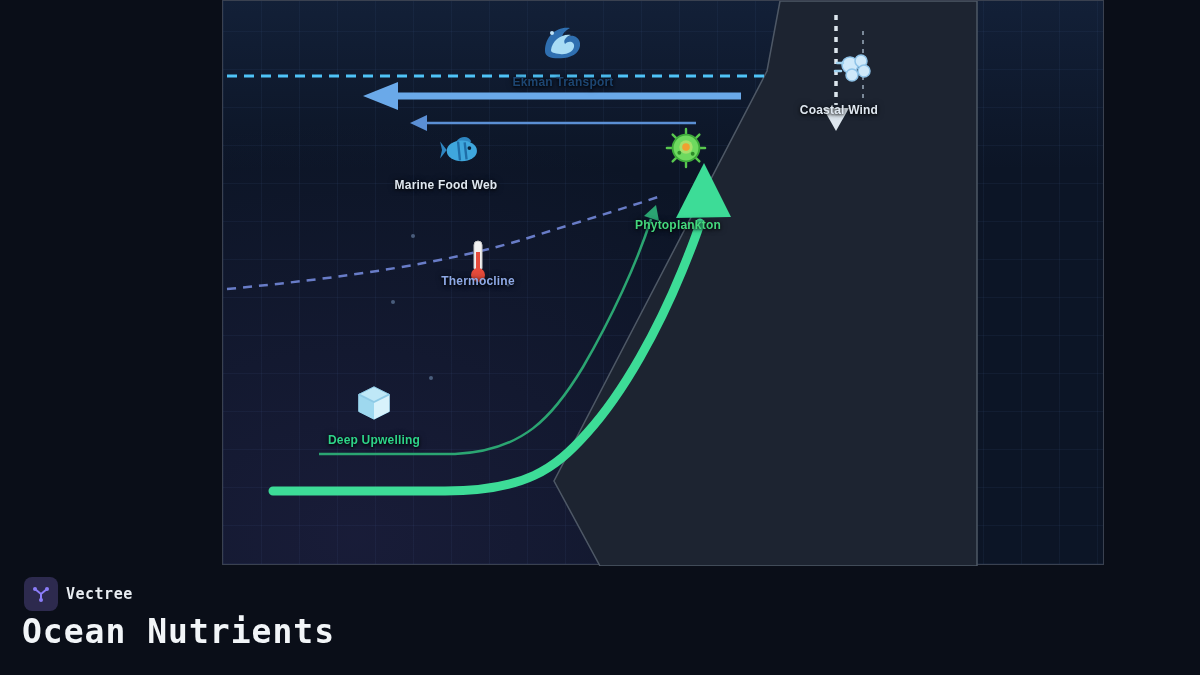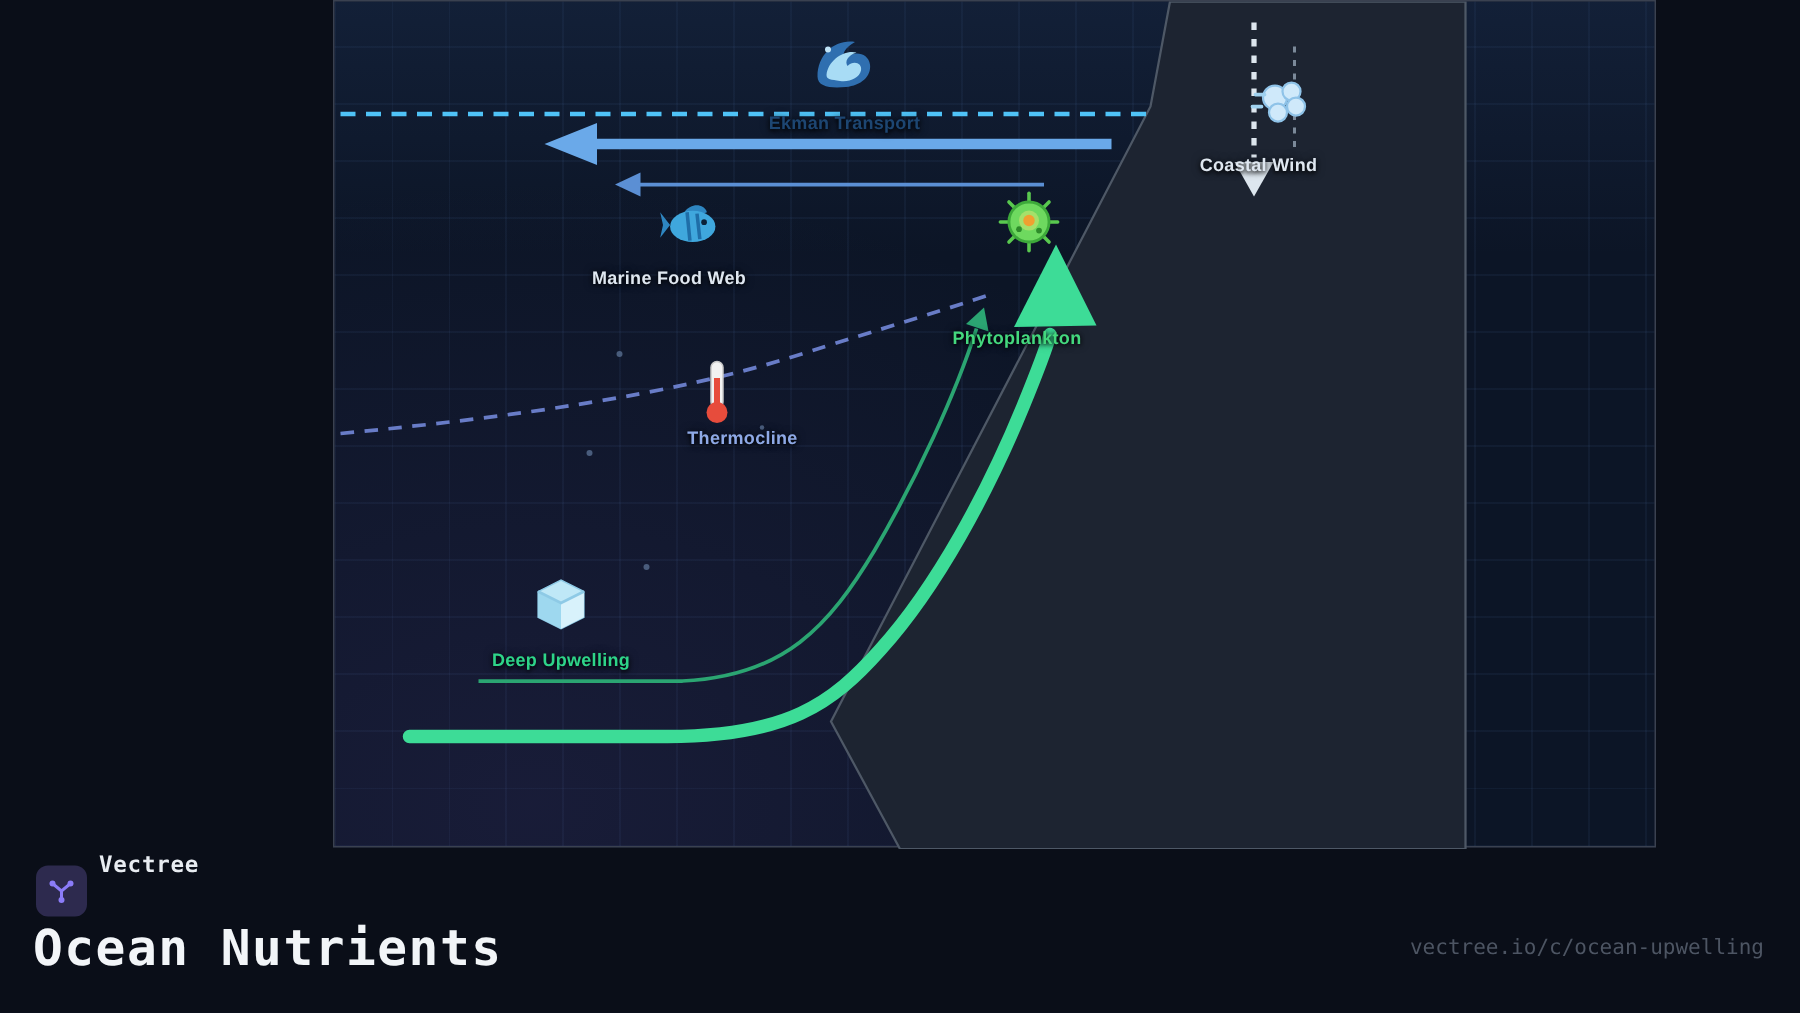--- a/index.html
+++ b/index.html
@@ -25,38 +25,38 @@
   .icon { position:absolute; transform:translate(-50%,-50%); line-height:0; }
   .nlabel {
     position:absolute; transform:translateX(-50%);
     font-size:12px; font-weight:bold; white-space:nowrap; letter-spacing:0.2px;
     text-shadow:0 1px 3px rgba(0,0,0,0.9), 0 0 6px rgba(0,0,0,0.55);
   }
   .lbl-ekman      { left:340px; top:74px;  color:#1d4672; }
   .lbl-wind       { left:596px; top:102px; color:#dfe7f0;margin-left:20px; }
   .lbl-foodweb    { left:223px; top:177px; color:#dfe7f0; }
   .lbl-phyto      { left:455px; top:177px; color:#44d87e;margin-top:40px; }
-  .lbl-thermo     { left:255px; top:284px; color:#8ea9e6;margin-left:17px; }
+  .lbl-thermo     { left:255px; top:273px; color:#8ea9e6; }
   .lbl-nutrients  { left:151px; top:432px; color:#2ed489; }
 
   .ic-wave   { left:340px; top:42px; }
   .ic-wind   { left:632px; top:68px; }
   .ic-fish   { left:236px; top:149px; }
   .ic-microbe{ left:463px; top:147px; }
   .ic-thermo { left:255px; top:260px; }
   .ic-ice    { left:151px; top:401px; }
 
   
   .logo-badge {
     position:absolute; left:24px; top:577px; width:34px; height:34px;
     border-radius:8px; background:#2d2a4e;
     display:flex; align-items:center; justify-content:center;
   }
   .brand-name {
-    position:absolute; left:66px; top:567px;
+    position:absolute; left:66px; top:585px;
     font-family:"DejaVu Sans Mono", monospace; font-weight:bold;
     font-size:15px; color:#e8ecf1; letter-spacing:0.5px;
   }
   .page-title {
     position:absolute; left:22px; top:612px;
     font-family:"DejaVu Sans Mono", monospace; font-weight:bold;
     font-size:33px; color:#f2f5f8; letter-spacing:1px;
   }
   .footer-url {
     position:absolute; right:24px; top:624px;
@@ -190,15 +190,14 @@
   <div class="logo-badge">
     <svg width="20" height="20" viewBox="0 0 20 20">
       <path d="M4 5 L10 10 L16 5 M10 10 L10 15" fill="none" stroke="#8b7cf8" stroke-width="2" stroke-linecap="round"></path>
       <circle cx="4" cy="5" r="2" fill="#8b7cf8"></circle>
       <circle cx="16" cy="5" r="2" fill="#8b7cf8"></circle>
       <circle cx="10" cy="16" r="2" fill="#8b7cf8"></circle>
     </svg>
   </div>
   <div class="brand-name">Vectree</div>
   <div class="page-title">Ocean Nutrients</div>
-  <div class="footer-url">vectree.io/c/ocean-upwelling</div>
 
 </div>
 
 </body></html>

